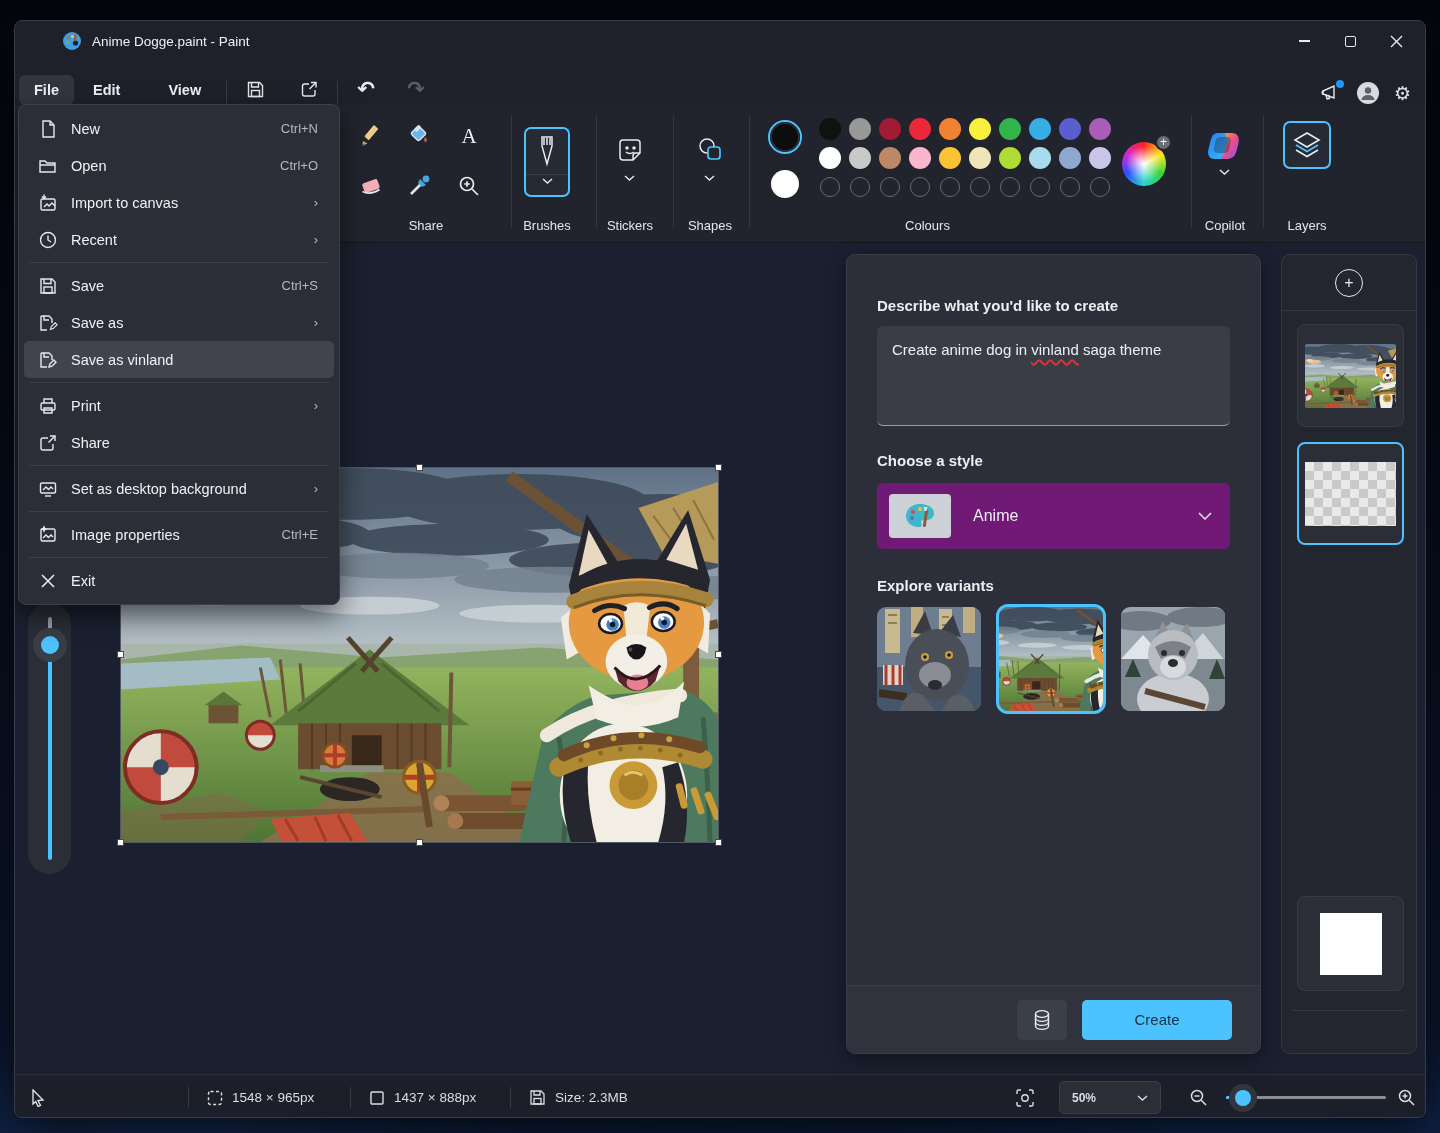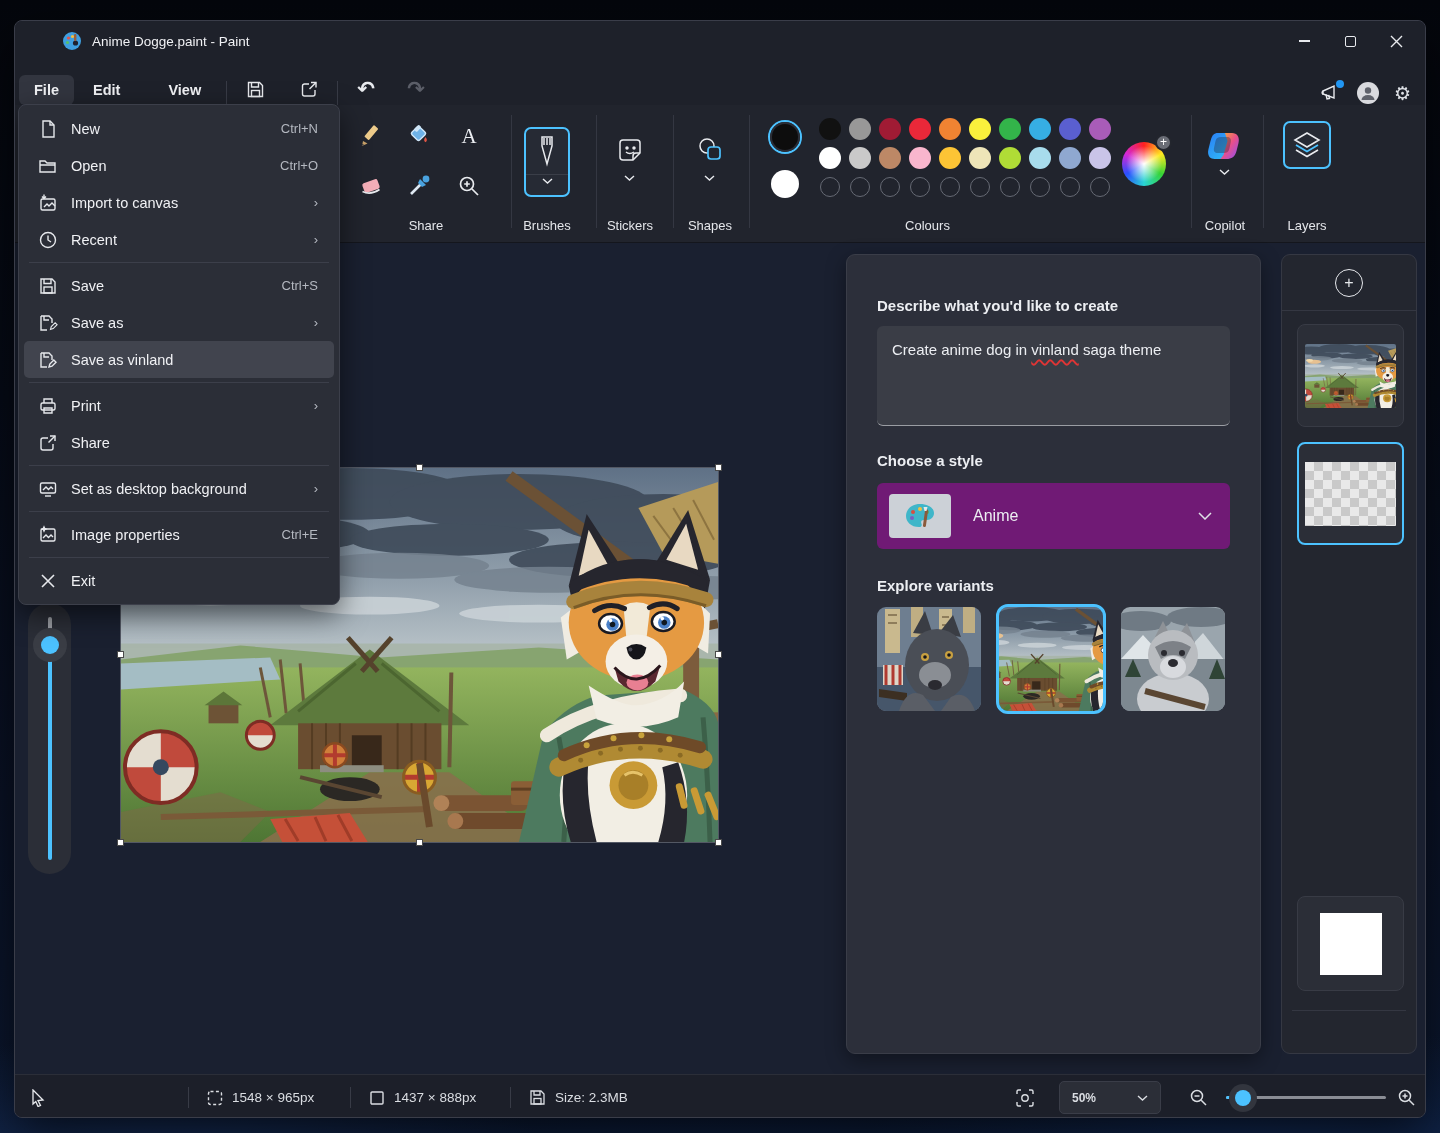--- a/index.html
+++ b/index.html
@@ -687,20 +687,31 @@
           <svg viewBox="0 0 600 375" preserveAspectRatio="xMidYMid slice">
               <use href="#dogScene"></use>
             </svg>
         </div>
         <div class="variant">
           <svg viewBox="0 0 104 104" preserveAspectRatio="xMidYMid slice">
               <use href="#wolfGrey"></use>
             </svg>
         </div>
       </div>
+      <div class="creator-footer">
+        <div class="coins-btn">
+          <svg class="icon" width="18" height="22" viewBox="0 0 18 22" fill="none" stroke="#e8eaee" stroke-width="1.4">
+            <ellipse cx="9" cy="5" rx="6.5" ry="3.4"></ellipse>
+            <path d="M2.5,5 v4 c0,1.9 2.9,3.4 6.5,3.4 s6.5,-1.5 6.5,-3.4 v-4"></path>
+            <path d="M2.5,9 v4 c0,1.9 2.9,3.4 6.5,3.4 s6.5,-1.5 6.5,-3.4 v-4"></path>
+            <path d="M2.5,13 v4 c0,1.9 2.9,3.4 6.5,3.4 s6.5,-1.5 6.5,-3.4 v-4"></path>
+          </svg>
+        </div>
+        <div class="create-btn">Create</div>
+      </div>
     </div>
 
     <div class="layers-panel">
       <div class="layers-add">
         <span class="add-circle">
             <span>+</span>
           </span>
       </div>
       <div class="layer-card" style="top:69px">
         <div class="layer-thumb">

